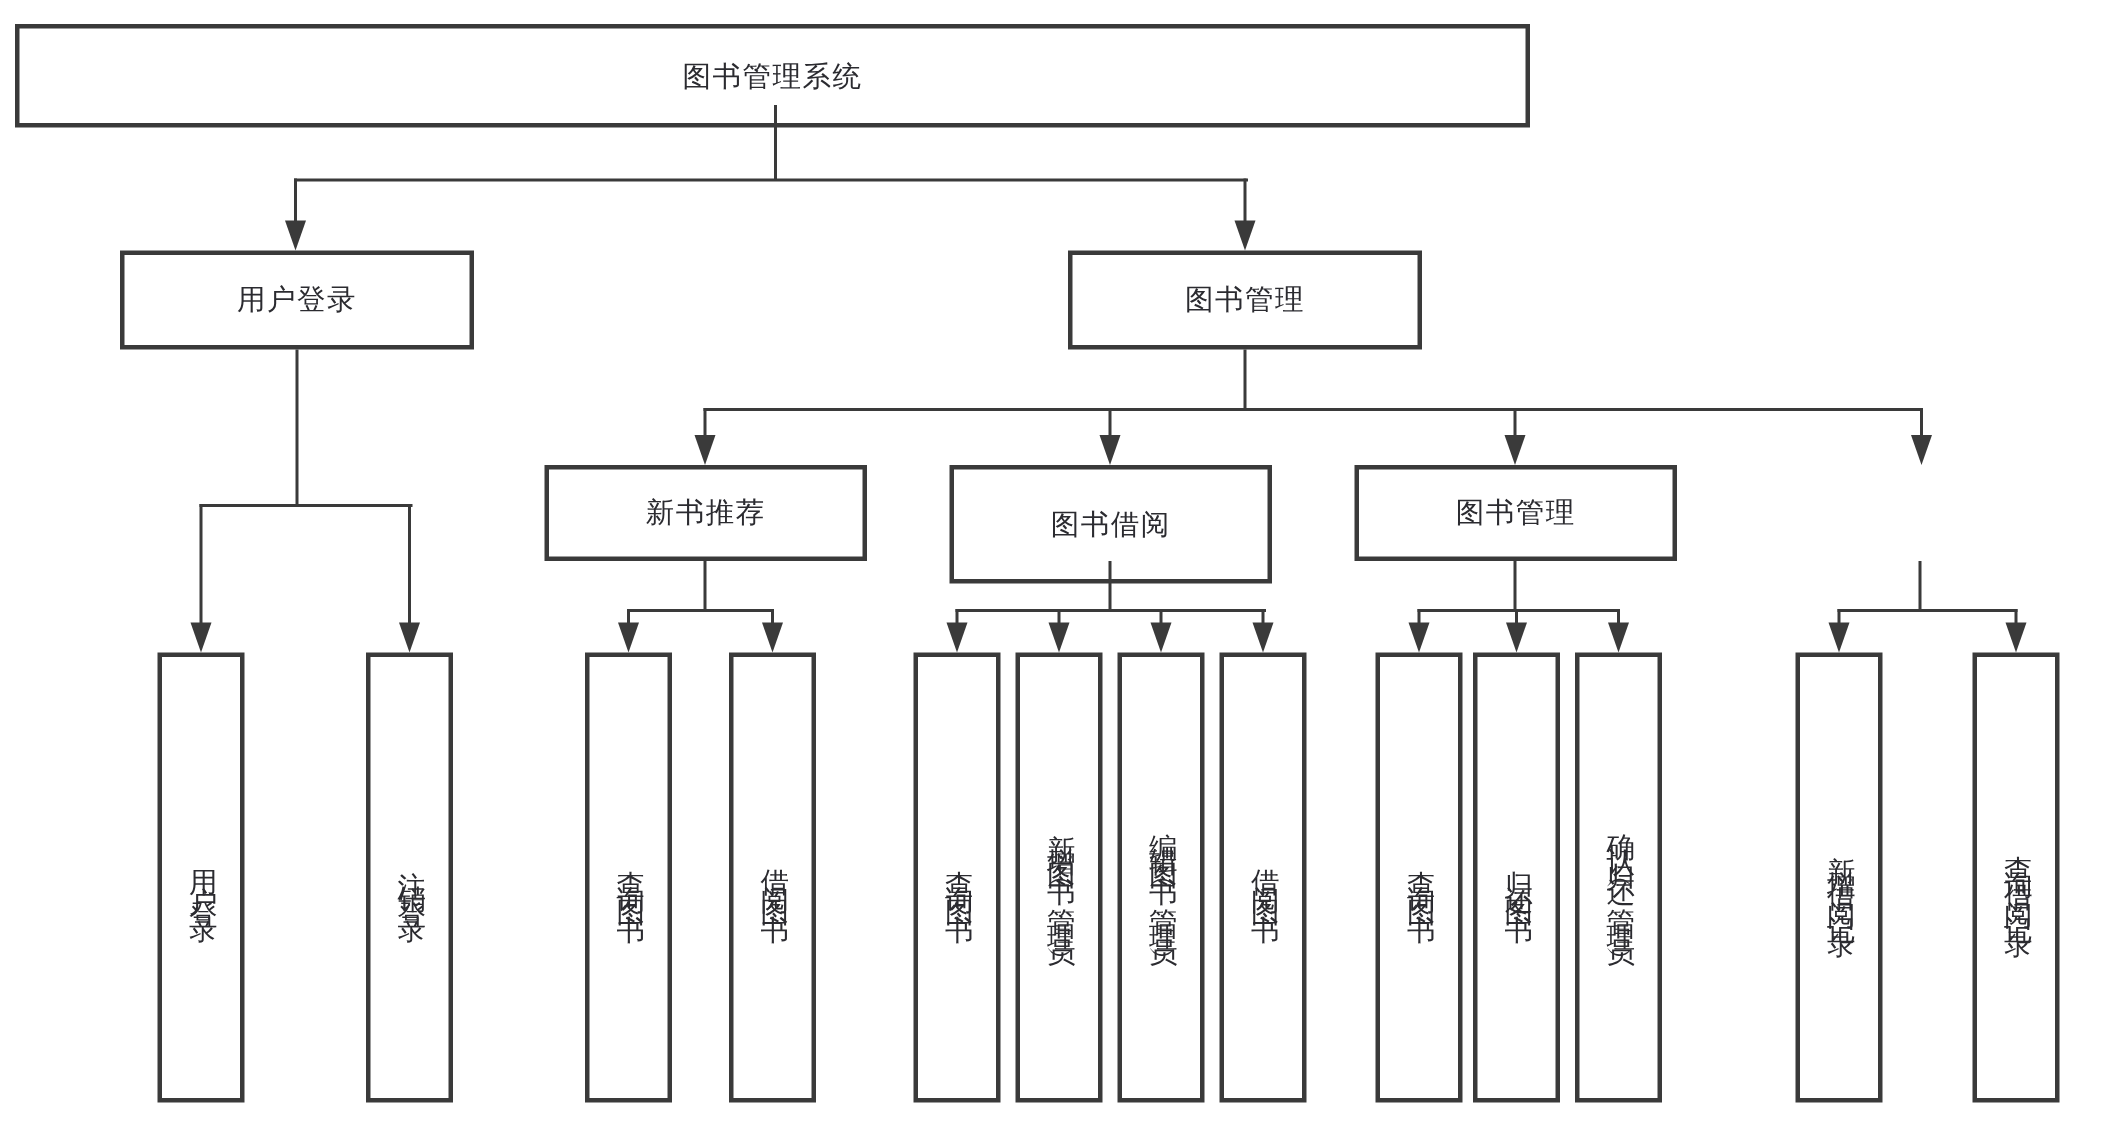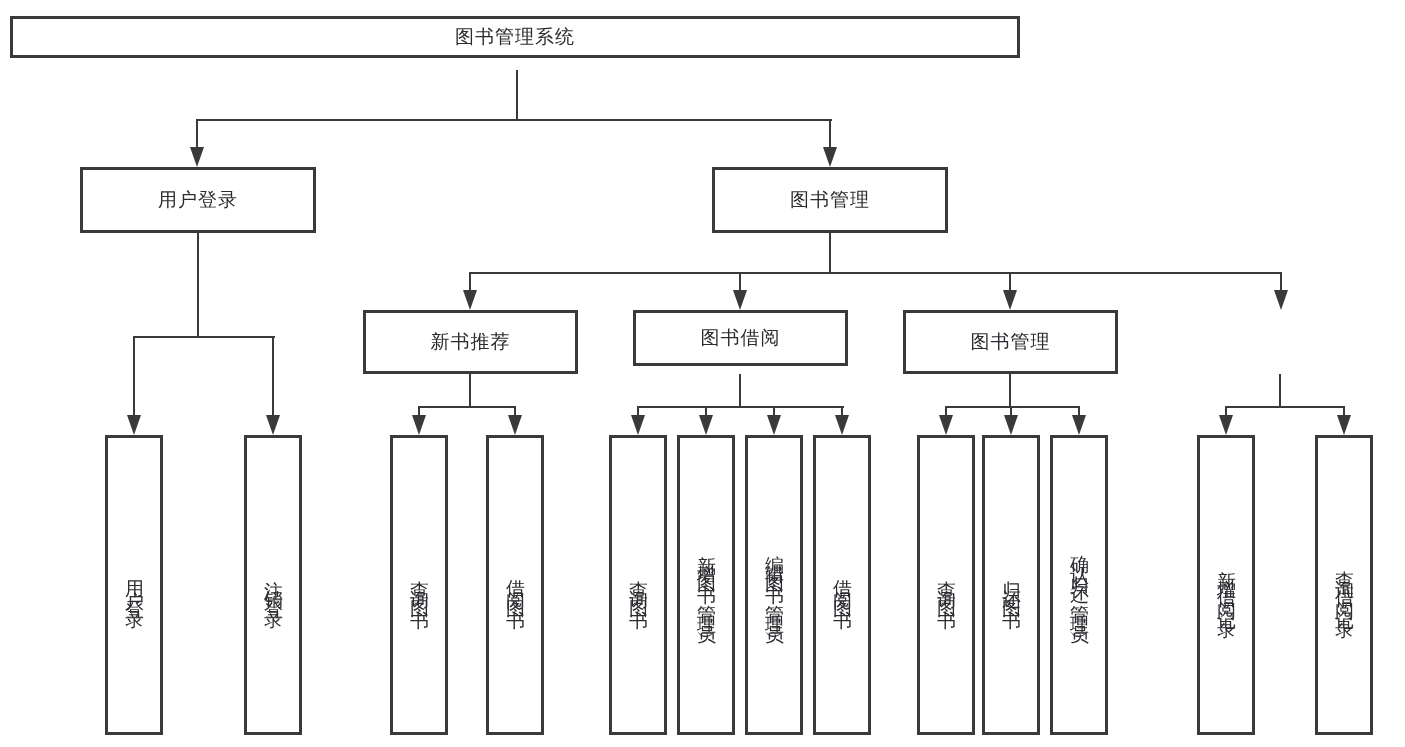--- a/index.html
+++ b/index.html
@@ -58,35 +58,35 @@
     opacity:.9;
     z-index:5;
     letter-spacing:1px;
   }
 </style>
 </head>
 <body>
 
 <div class="canvas">
 
-  <div class="node" style="left:10px;top:16px;width:1010px;height:42px;">
+  <div class="node" style="left:10px;top:16px;width:1010px;height:69px;">
     <span>图书管理系统</span>
   </div>
 
   <div class="node" style="left:80px;top:167px;width:236px;height:66px;">
     <span>用户登录</span>
   </div>
   <div class="node" style="left:712px;top:167px;width:236px;height:66px;text-align:right;">
     <span>图书管理</span>
   </div>
 
   <div class="node" style="left:363px;top:310px;width:215px;height:64px;font-family:Liberation Serif, serif;">
     <span>新书推荐</span>
   </div>
-  <div class="node" style="left:633px;top:310px;width:215px;height:56px;">
+  <div class="node" style="left:633px;top:310px;width:215px;height:79px;">
     <span>图书借阅</span>
   </div>
   <div class="node" style="left:903px;top:310px;width:215px;height:64px;">
     <span>图书管理</span>
   </div>
 
   <div class="leaf" style="left:105px;">
     <span class="vtext">用户登录</span>
   </div>
   <div class="leaf" style="left:244px;">

